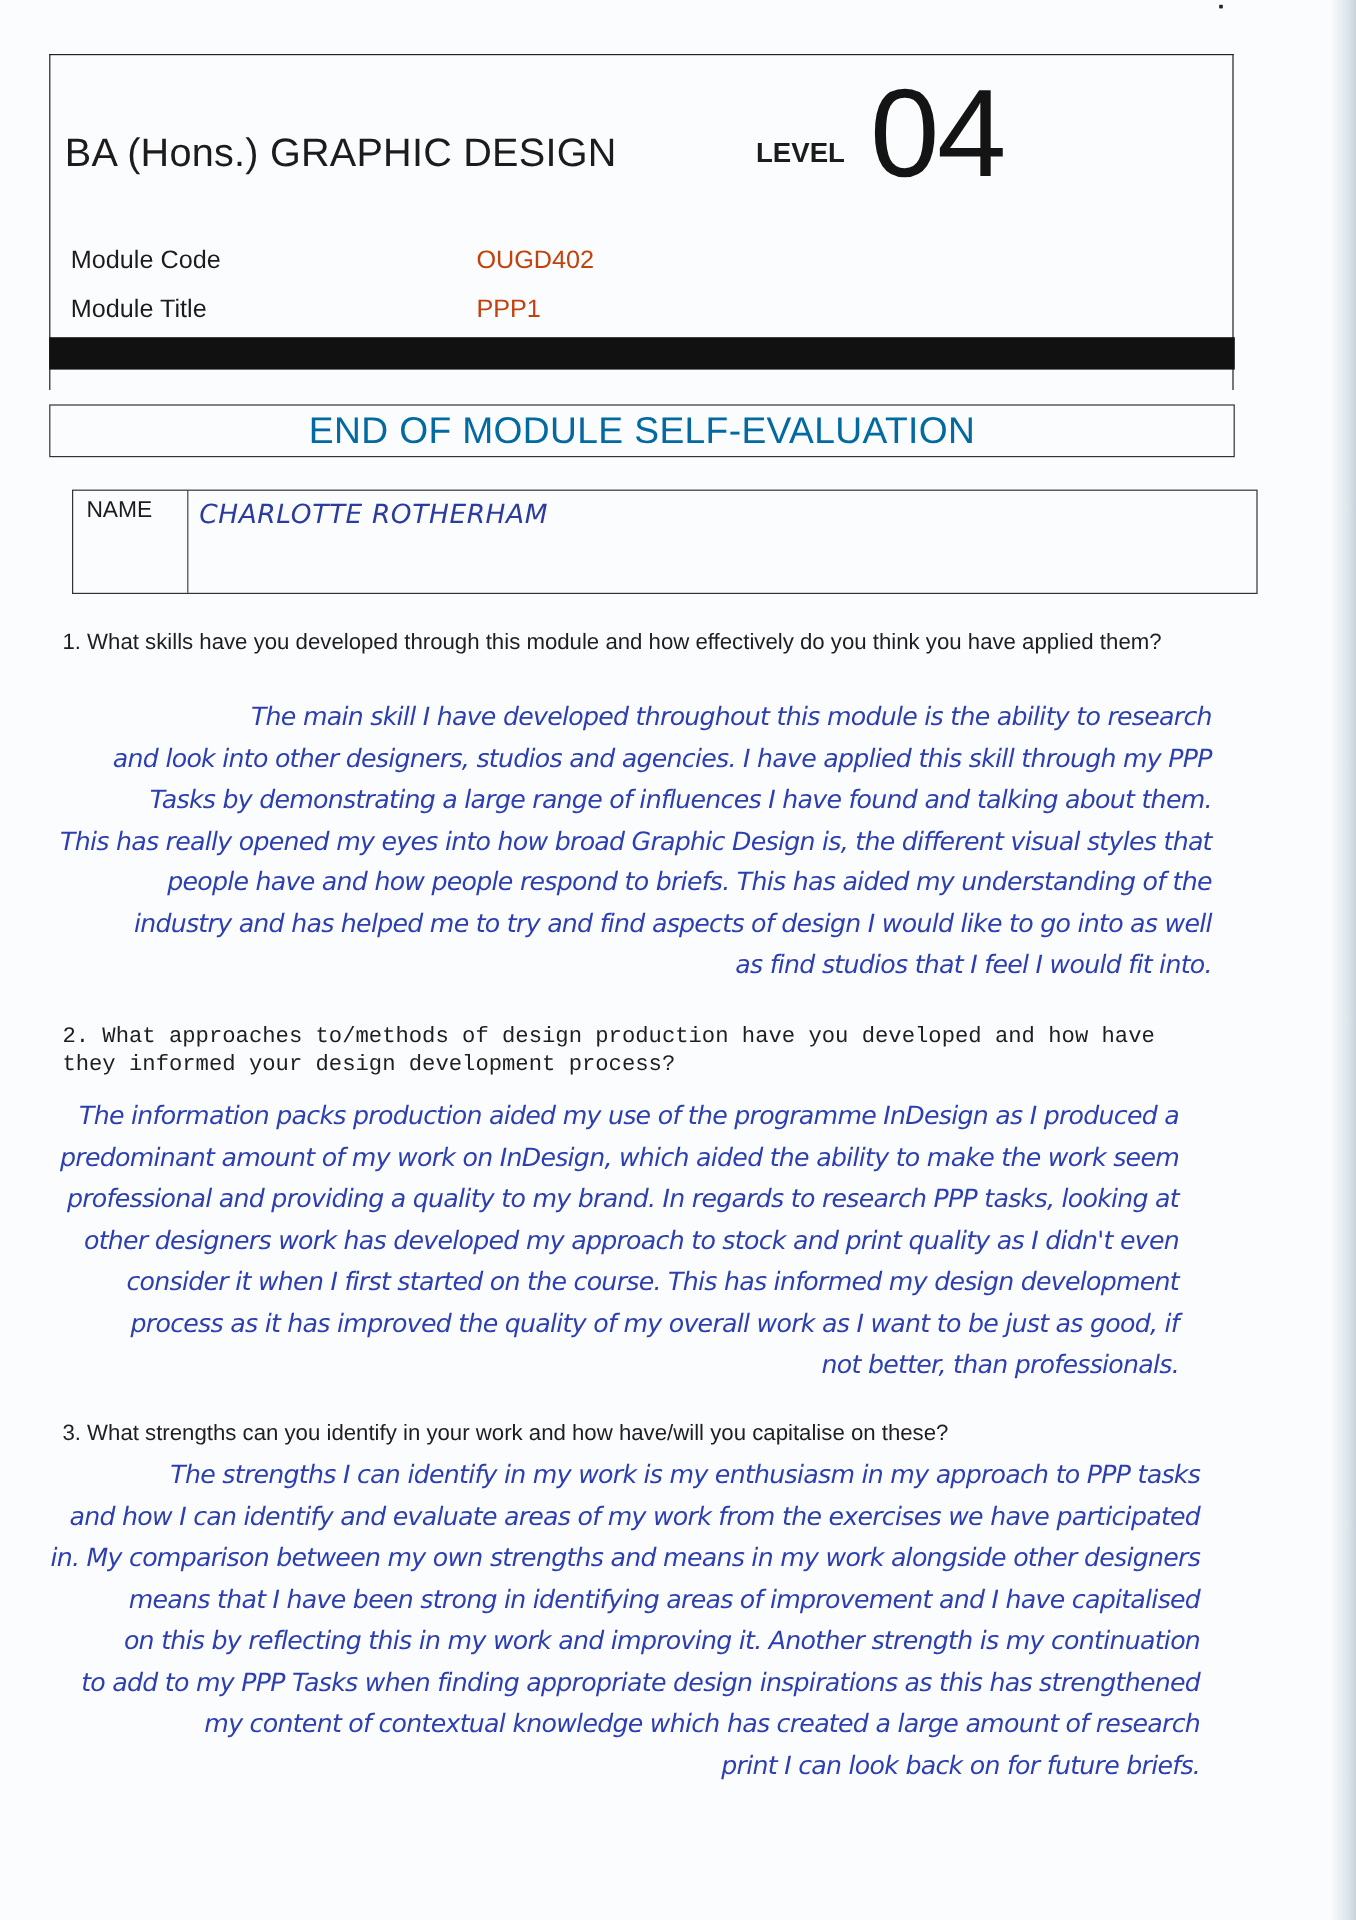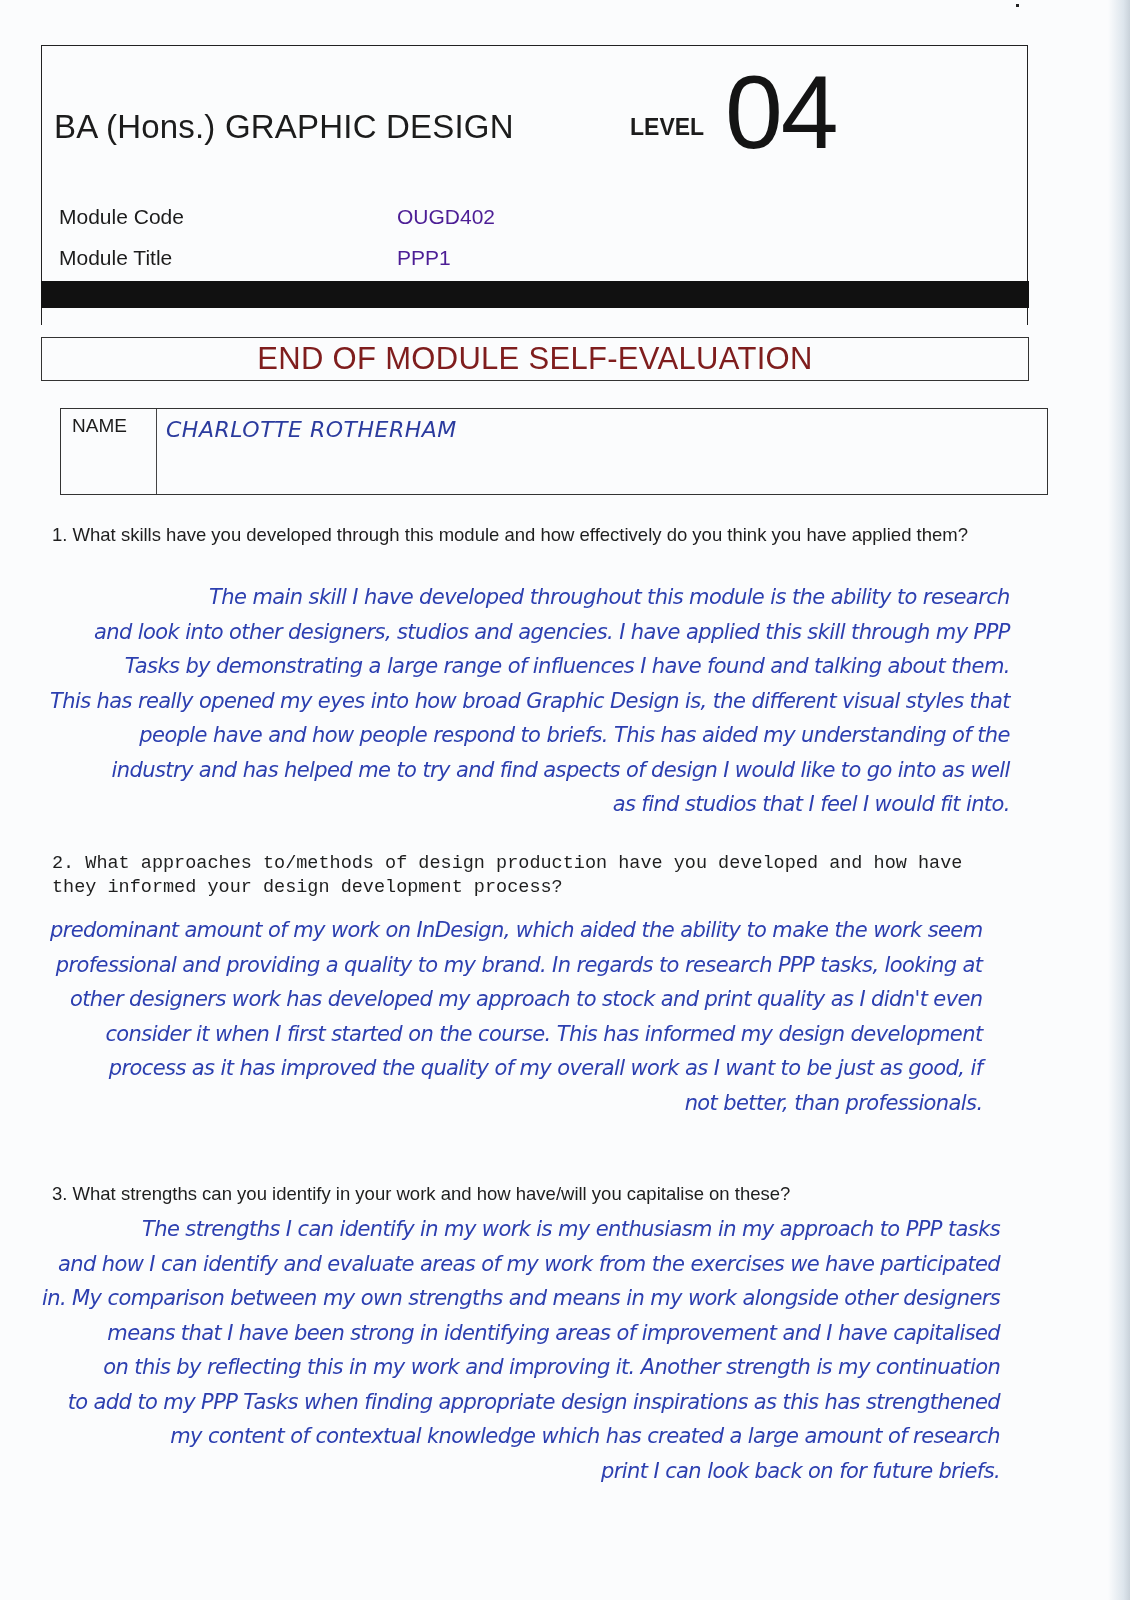--- a/index.html
+++ b/index.html
@@ -34,31 +34,31 @@
     font-size: 23px; font-weight: bold; color: #1c1c1c;
   }
   .level-number {
     position: absolute; left: 683px; top: 14px;
     font-size: 104px; line-height: 1; color: #141414; letter-spacing: -2px;
   }
   .meta-label {
     position: absolute; left: 17px; font-size: 21px; color: #1c1c1c;
   }
   .meta-value {
-    position: absolute; left: 355px; font-size: 21px; color: #4c1d95;
+    position: absolute; left: 355px; font-size: 21px; color: #c2410c;
   }
 
   
   .section-title-box {
     position: absolute; left: 41px; top: 337px; width: 988px; height: 44px;
     border: 1.5px solid #333; box-sizing: border-box;
     display: flex; align-items: center; justify-content: center;
   }
   .section-title {
-    font-size: 31px; color: #7f1d1d; letter-spacing: 0.3px;
+    font-size: 31px; color: #0369a1; letter-spacing: 0.3px;
   }
 
   
   .name-box {
     position: absolute; left: 41px; top: 408px; width: 988px; height: 87px;
     border: 1.5px solid #333; box-sizing: border-box; display: flex; margin-left: 19px;
   }
   .name-label-cell {
     width: 96px; border-right: 1.5px solid #444; box-sizing: border-box;
     padding: 6px 0 0 11px; font-size: 19px; color: #1c1c1c;
@@ -117,20 +117,21 @@
   <span class="line">and look into other designers, studios and agencies. I have applied this skill through my PPP</span>
   <span class="line">Tasks by demonstrating a large range of influences I have found and talking about them.</span>
   <span class="line">This has really opened my eyes into how broad Graphic Design is, the different visual styles that</span>
   <span class="line">people have and how people respond to briefs. This has aided my understanding of the</span>
   <span class="line">industry and has helped me to try and find aspects of design I would like to go into as well</span>
   <span class="line">as find studios that I feel I would fit into.</span>
 </div>
 
 <div class="question" style="top:852px;font-family:Liberation Mono, monospace;">2. What approaches to/methods of design production have you developed and how have they informed your design development process?</div>
 <div class="answer" style="top:913px; left:50px;">
+  <span class="line">The information packs production aided my use of the programme InDesign as I produced a</span>
   <span class="line">predominant amount of my work on InDesign, which aided the ability to make the work seem</span>
   <span class="line">professional and providing a quality to my brand. In regards to research PPP tasks, looking at</span>
   <span class="line">other designers work has developed my approach to stock and print quality as I didn't even</span>
   <span class="line">consider it when I first started on the course. This has informed my design development</span>
   <span class="line">process as it has improved the quality of my overall work as I want to be just as good, if</span>
   <span class="line">not better, than professionals.</span>
 </div>
 
 <div class="question" style="top:1182px;">3. What strengths can you identify in your work and how have/will you capitalise on these?</div>
 <div class="answer" style="top:1212px; left:42px;">

